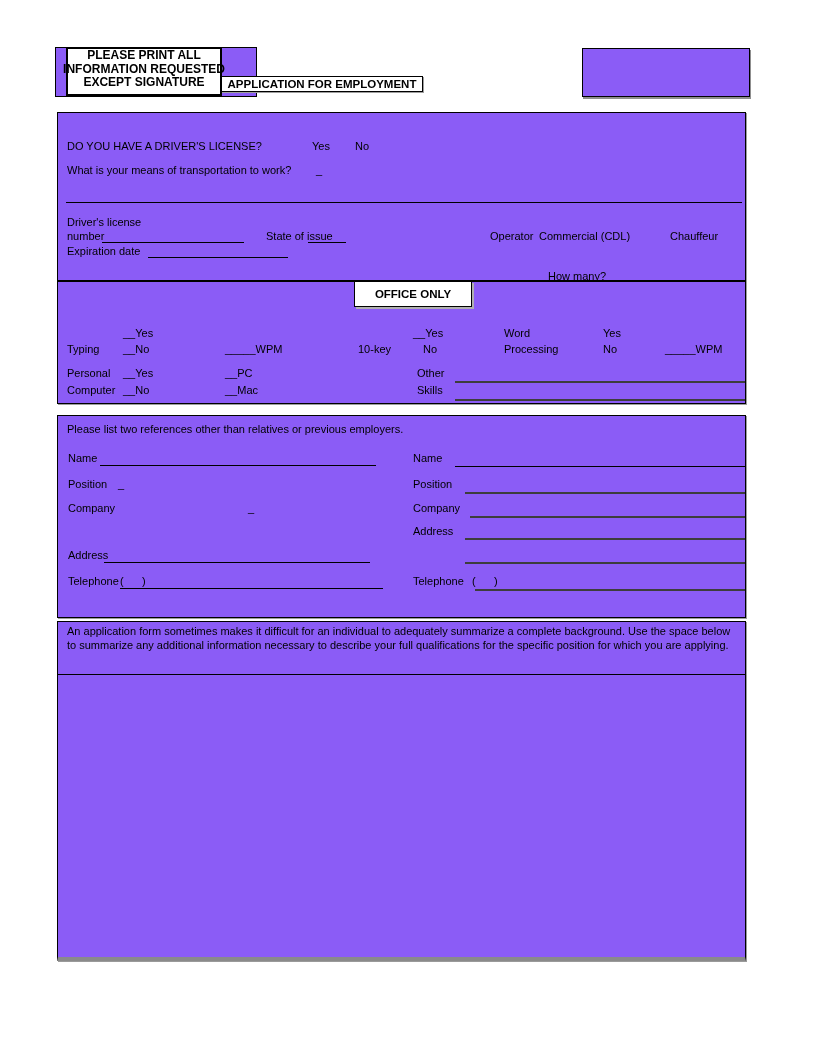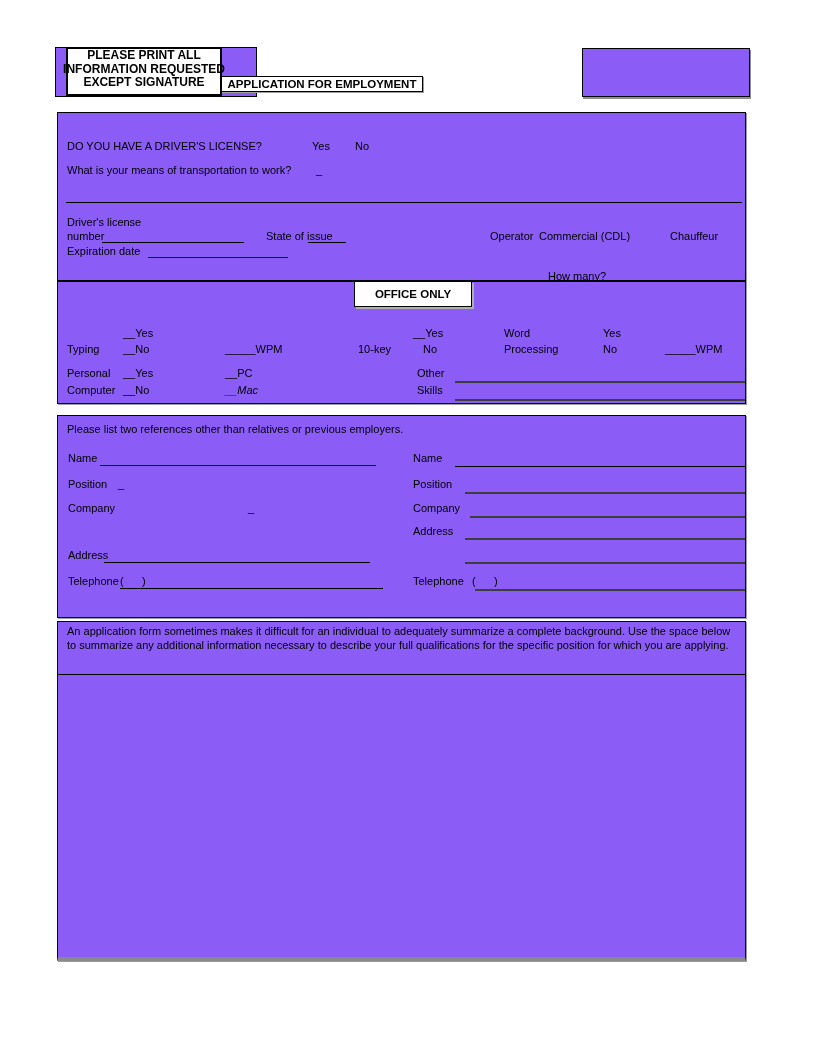--- a/index.html
+++ b/index.html
@@ -83,21 +83,21 @@
     <span class="t" style="left:607px;top:61px;">_____WPM</span>
 
     <span class="t" style="left:9px;top:85px;">Personal</span>
     <span class="t" style="left:65px;top:85px;">__Yes</span>
     <span class="t" style="left:167px;top:85px;">__PC</span>
     <span class="t" style="left:359px;top:85px;">Other</span>
     <div class="ul2" style="left:397px;top:99px;width:290px;"></div>
 
     <span class="t" style="left:9px;top:102px;">Computer</span>
     <span class="t" style="left:65px;top:102px;">__No</span>
-    <span class="t" style="left:167px;top:102px;font-style:italic;">__Mac</span>
+    <span class="t" style="left:167px;top:102px;">__Mac</span>
     <span class="t" style="left:359px;top:102px;text-align:center;">Skills</span>
     <div class="ul2" style="left:397px;top:117px;width:290px;"></div>
   </div>
 
   <div class="box" style="left:57px;top:415px;width:689px;height:203px;">
     <span class="t" style="left:9px;top:7px;">Please list two references other than relatives or previous employers.</span>
 
     <span class="t" style="left:10px;top:36px;">Name</span>
     <div class="ul1" style="left:42px;top:49px;width:276px;"></div>
     <span class="t" style="left:10px;top:62px;">Position</span>

